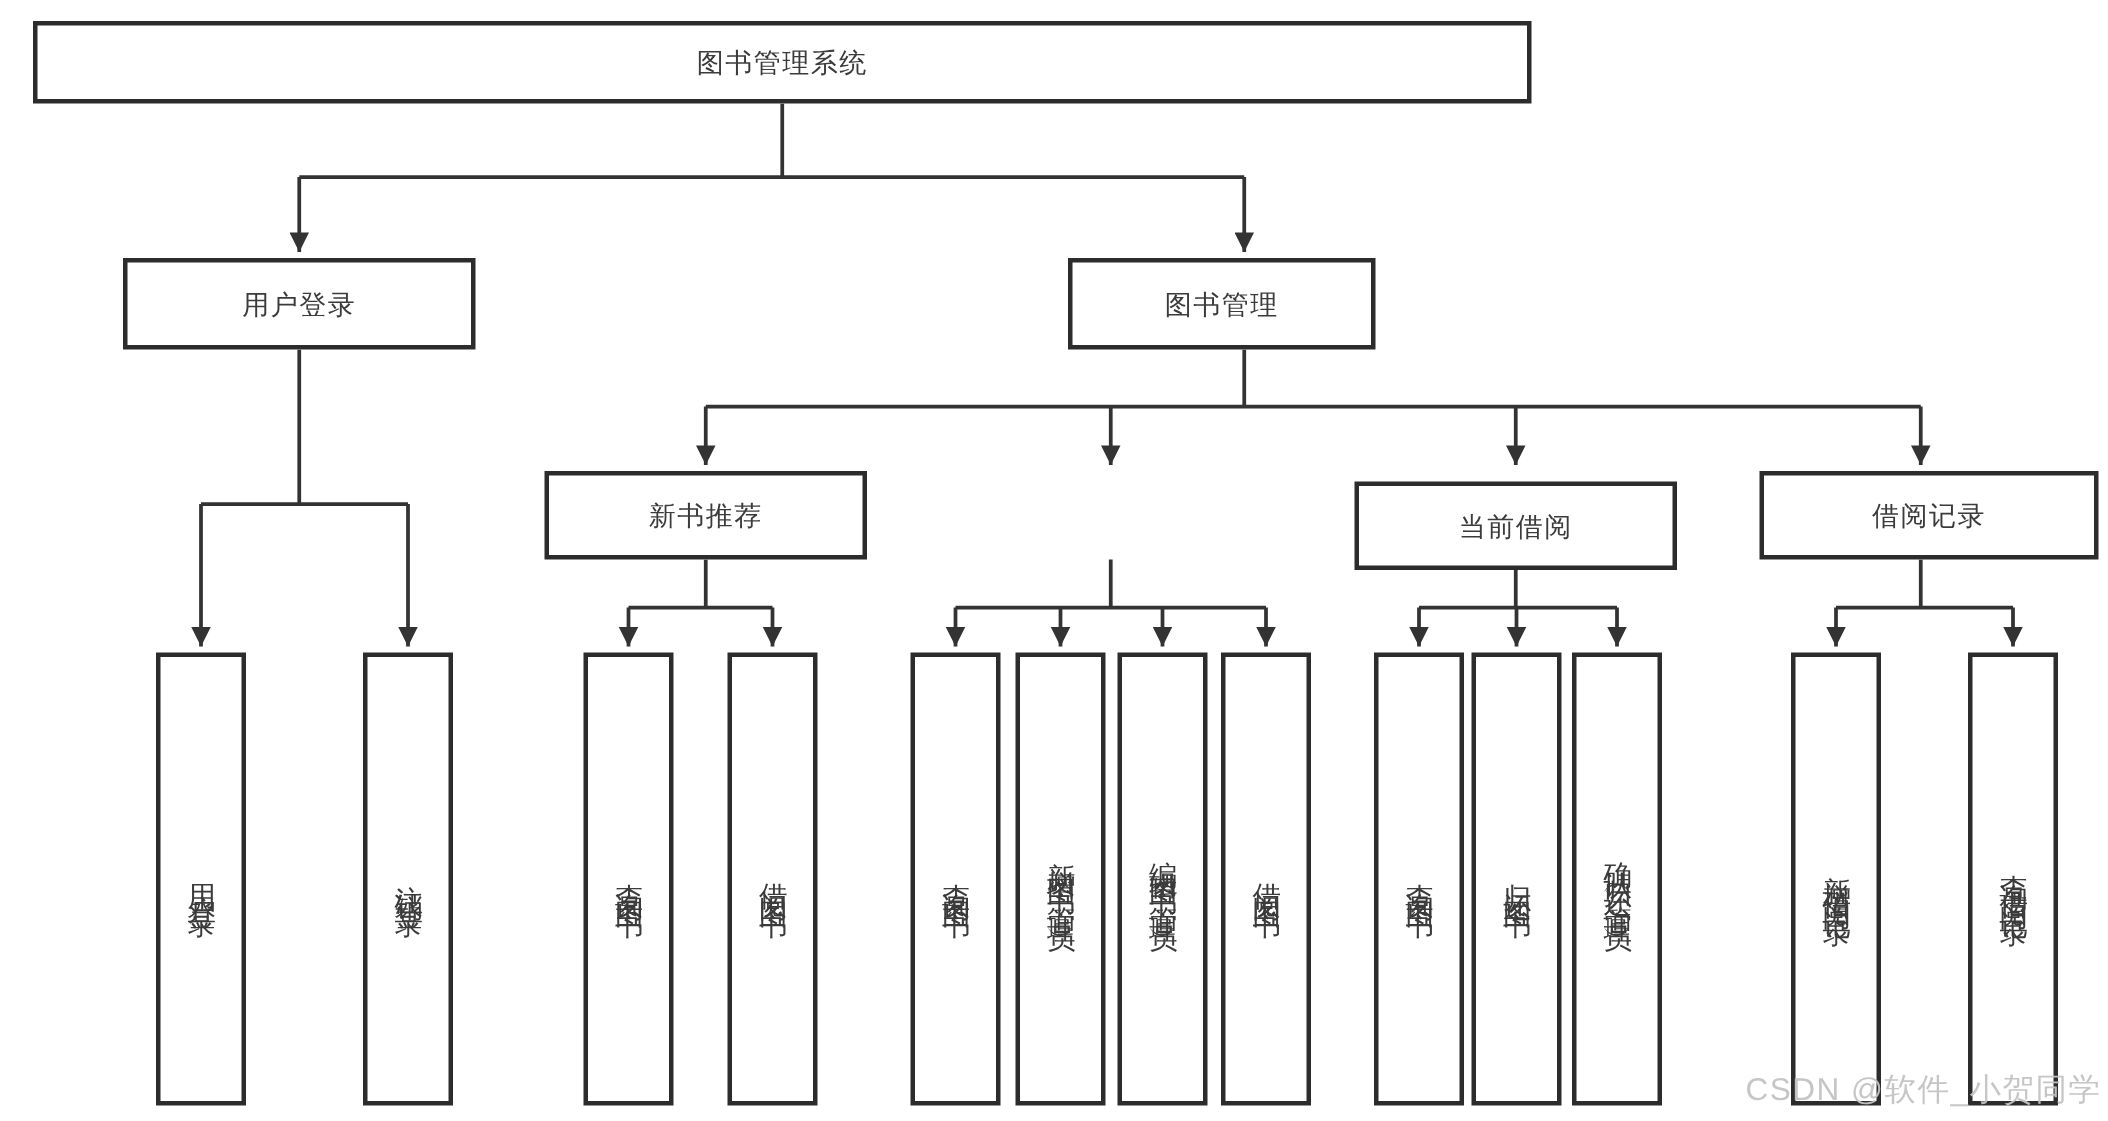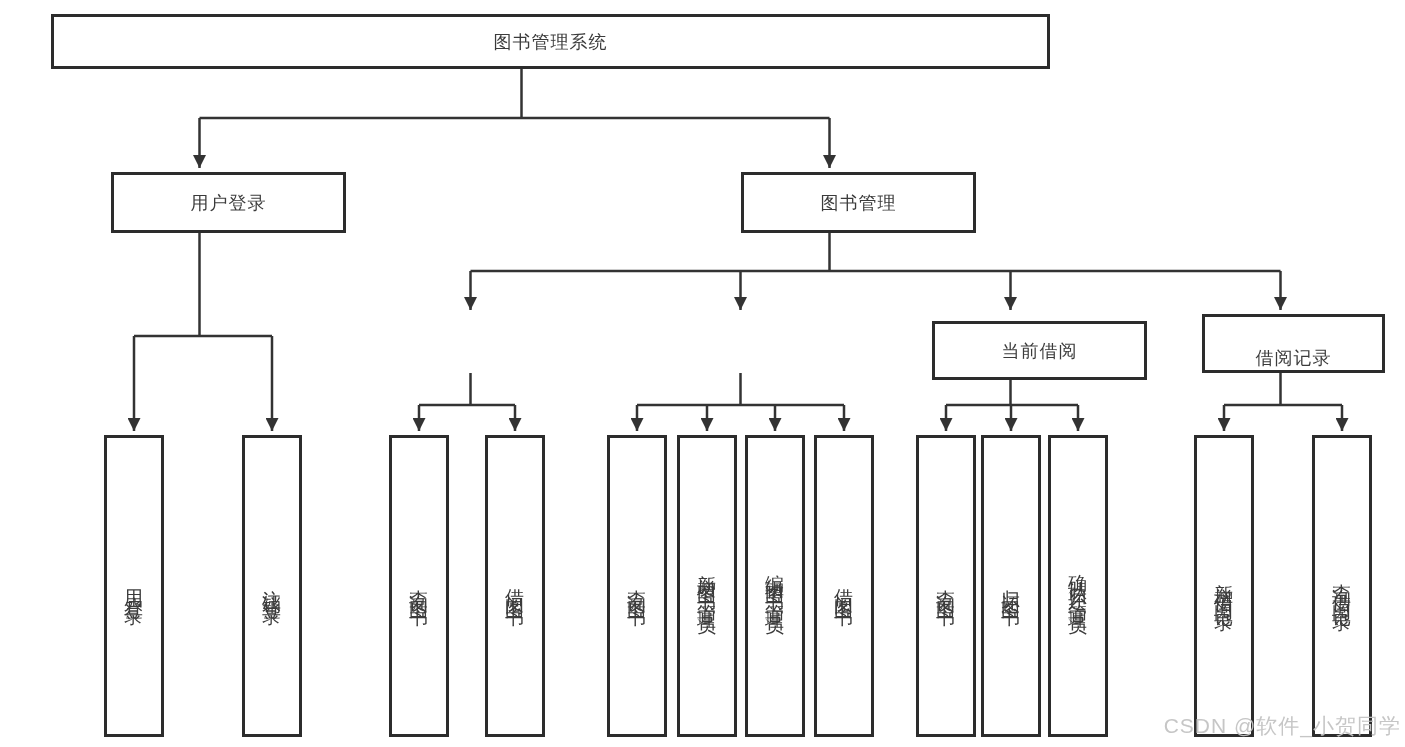--- a/index.html
+++ b/index.html
@@ -25,21 +25,21 @@
     position: absolute;
     box-sizing: border-box;
     background: #ffffff;
     border: 3px solid #2c2c2c;
     display: flex;
     align-items: center;
     justify-content: center;
     color: #3b3b3b;
     z-index: 2;
   }
-  .h-node { font-size: 18px; letter-spacing: 1px; margin-left: 29px; }
+  .h-node { font-size: 18px; letter-spacing: 1px; }
   .root-node {
     left: 22px; top: 14px; width: 999px; height: 55px;
   }
   .leaf {
     top: 435px; height: 302px; width: 60px;
   }
   .leaf .vtext {
     writing-mode: vertical-rl;
     text-orientation: mixed;
     font-size: 19px;
@@ -127,28 +127,31 @@
     </g>
   </svg>
 
   <div class="node h-node root-node">
     <span>图书管理系统</span>
   </div>
 
   <div class="node h-node" style="left:82px; top:172px; width:235px; height:61px;">
     <span>用户登录</span>
   </div>
-  <div class="node h-node" style="left:712px; top:172px; width:235px; height:61px;">
+  <div class="node h-node" style="left:712px; top:172px; width:205px; height:61px;">
     <span>图书管理</span>
   </div>
 
+  <div class="node h-node" style="left:363px; top:314px; width:215px; height:59px;">
+    <span>新书推荐</span>
+  </div>
   <div class="node h-node" style="left:903px; top:321px; width:215px; height:59px;">
     <span>当前借阅</span>
   </div>
-  <div class="node h-node" style="left:1173px; top:314px; width:183px; height:59px;align-items:flex-end;">
+  <div class="node h-node" style="left:1173px; top:314px; width:226px; height:59px;">
     <span>借阅记录</span>
   </div>
 
   <div class="node leaf" style="left:104px;">
     <span class="vtext">用户登录</span>
   </div>
   <div class="node leaf" style="left:242px;">
     <span class="vtext">注销登录</span>
   </div>
 

